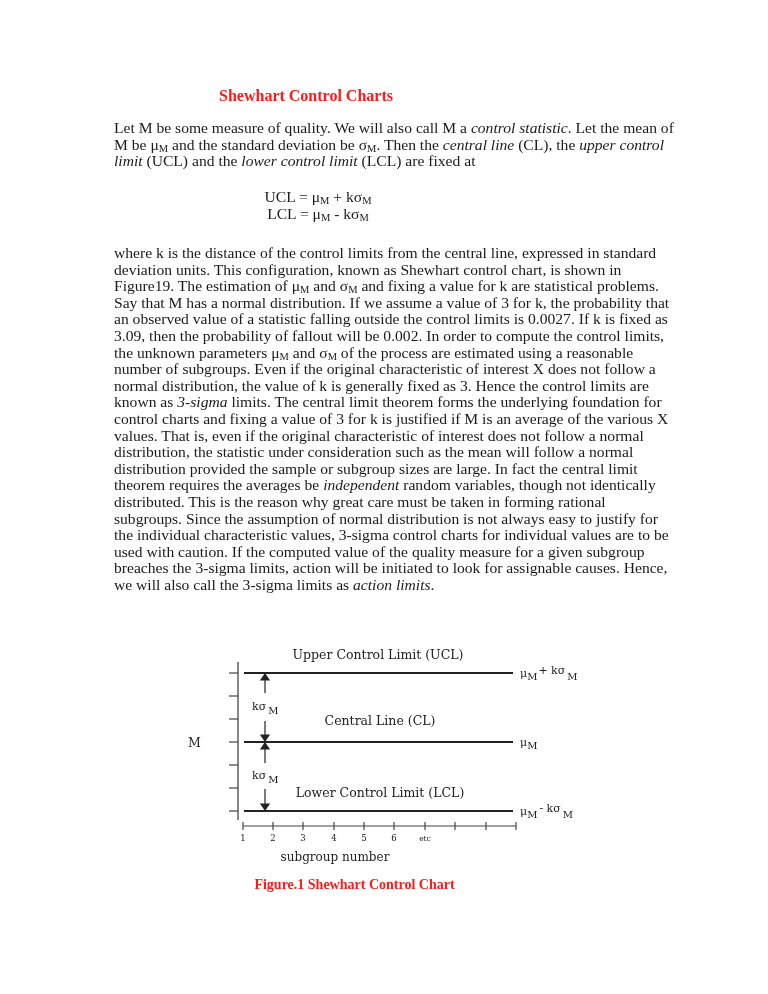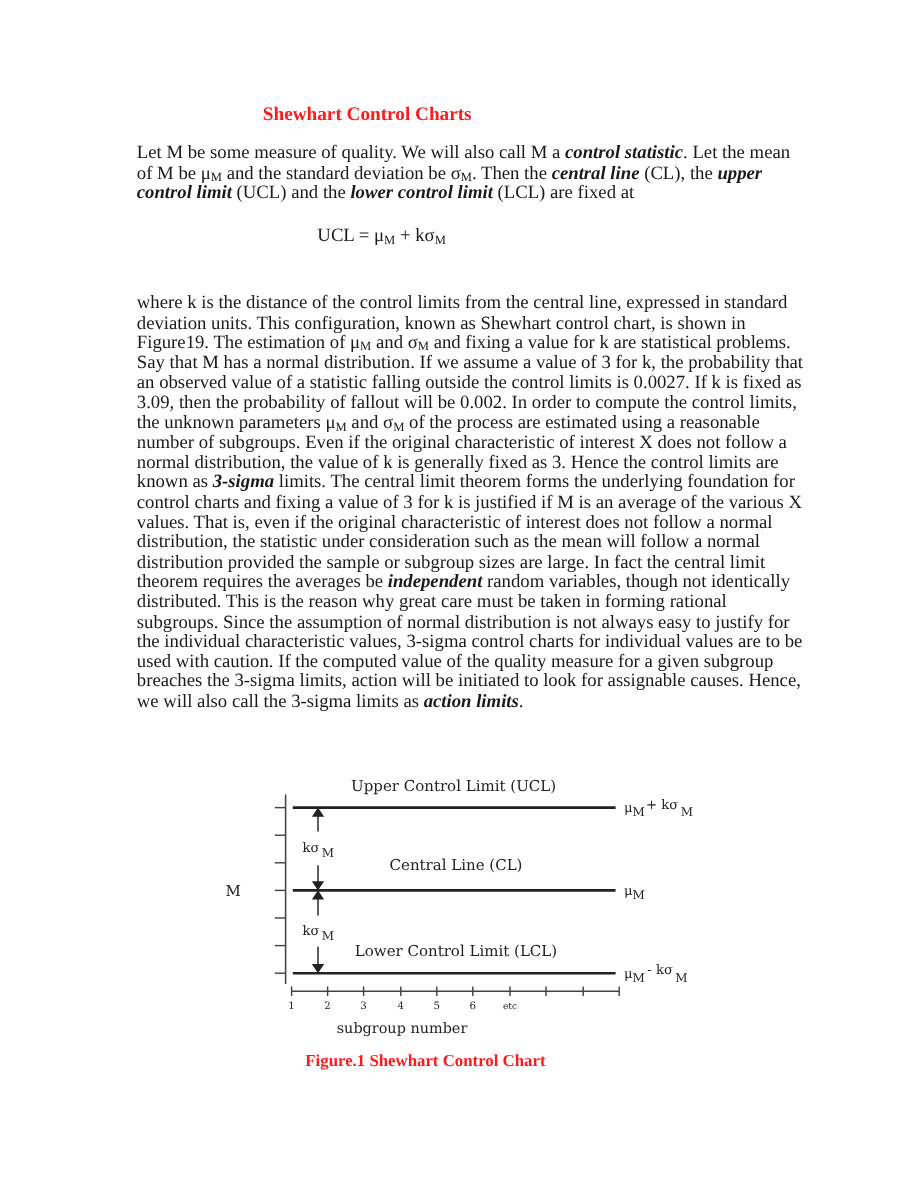--- a/index.html
+++ b/index.html
@@ -1,21 +1,21 @@
 <!DOCTYPE html>
 <html><head>
 <meta charset="utf-8">
 <style>
   html, body { margin: 0; padding: 0; background: #ffffff; }
   body { width: 768px; height: 994px; position: relative; overflow: hidden;
          font-family: "Liberation Serif", serif; color: #1a1a1a; }
   .title { position: absolute; left: 0; width: 612px; top: 87px; text-align: center;
            color: #ff1a1a; font-weight: bold; font-size: 16px; }
   .para { position: absolute; left: 114px; width: 560px; font-size: 15.6px; line-height: 16.6px; }
-  .para i { font-style: italic; font-weight: bold; }
+  .para i { font-style: italic; }
   sub { font-size: 10.5px; vertical-align: -2px; line-height: 0; }
   .p1 { top: 120px; }
   .eqs { position: absolute; left: 0; width: 636px; top: 188px; text-align: center;
          font-size: 15.6px; line-height: 17px; }
   .p2 { top: 245px; }
   .figure { position: absolute; left: 0; top: 0; width: 768px; height: 994px; }
   .fig-text { font-family: "DejaVu Serif", serif; fill: #222; }
   .caption { position: absolute; left: 0; width: 709px; top: 877px; text-align: center;
              color: #ff1a1a; font-weight: bold; font-size: 14px; }
 </style>
@@ -23,20 +23,21 @@
 <body>
 
 <div>
 
   <div class="title">Shewhart Control Charts</div>
 
   <div class="para p1"><span>Let M be some measure of quality. We will also call M a </span><i>control statistic</i><span>. Let the mean of M be </span><span>μ</span><sub>M</sub><span> and the standard deviation be </span><span>σ</span><sub>M</sub><span>. Then the </span><i>central line</i><span> (CL), the </span><i>upper control limit</i><span> (UCL) and the </span><i>lower control limit</i><span> (LCL) are fixed at</span></div>
 
   <div class="eqs">
     <div><span>UCL = </span><span>μ</span><sub>M</sub><span> + kσ</span><sub>M</sub></div>
+    <div><span>LCL = </span><span>μ</span><sub>M</sub><span> - kσ</span><sub>M</sub></div>
   </div>
 
   <div class="para p2"><span>where k is the distance of the control limits from the central line, expressed in standard deviation units. This configuration, known as Shewhart control chart, is shown in Figure19. The estimation of </span><span>μ</span><sub>M</sub><span> and </span><span>σ</span><sub>M</sub><span> and fixing a value for k are statistical problems. Say that M has a normal distribution. If we assume a value of 3 for k, the probability that an observed value of a statistic falling outside the control limits is 0.0027. If k is fixed as 3.09, then the probability of fallout will be 0.002. In order to compute the control limits, the unknown parameters </span><span>μ</span><sub>M</sub><span> and </span><span>σ</span><sub>M</sub><span> of the process are estimated using a reasonable number of subgroups. Even if the original characteristic of interest X does not follow a normal distribution, the value of k is generally fixed as 3. Hence the control limits are known as </span><i>3-sigma</i><span> limits. The central limit theorem forms the underlying foundation for control charts and fixing a value of 3 for k is justified if M is an average of the various X values. That is, even if the original characteristic of interest does not follow a normal distribution, the statistic under consideration such as the mean will follow a normal distribution provided the sample or subgroup sizes are large. In fact the central limit theorem requires the averages be </span><i>independent</i><span> random variables, though not identically distributed. This is the reason why great care must be taken in forming rational subgroups. Since the assumption of normal distribution is not always easy to justify for the individual characteristic values, 3-sigma control charts for individual values are to be used with caution. If the computed value of the quality measure for a given subgroup breaches the 3-sigma limits, action will be initiated to look for assignable causes. Hence, we will also call the 3-sigma limits as </span><i>action limits</i><span>.</span></div>
 
   <svg class="figure" width="768" height="994" viewBox="0 0 768 994">
 
     <line x1="238" y1="662" x2="238" y2="820" stroke="#444" stroke-width="1.3"></line>
 
     <g stroke="#444" stroke-width="1.2">
       <line x1="229" y1="673" x2="238" y2="673"></line>

